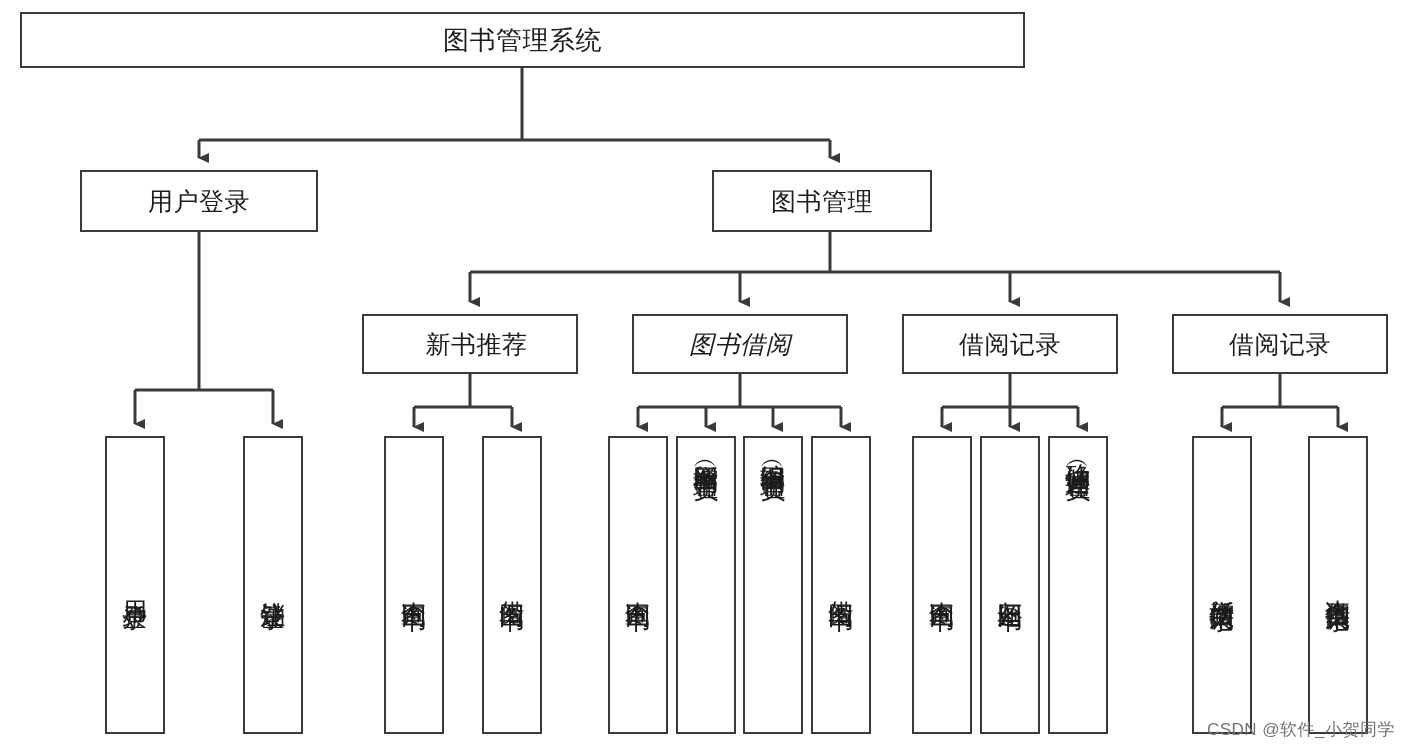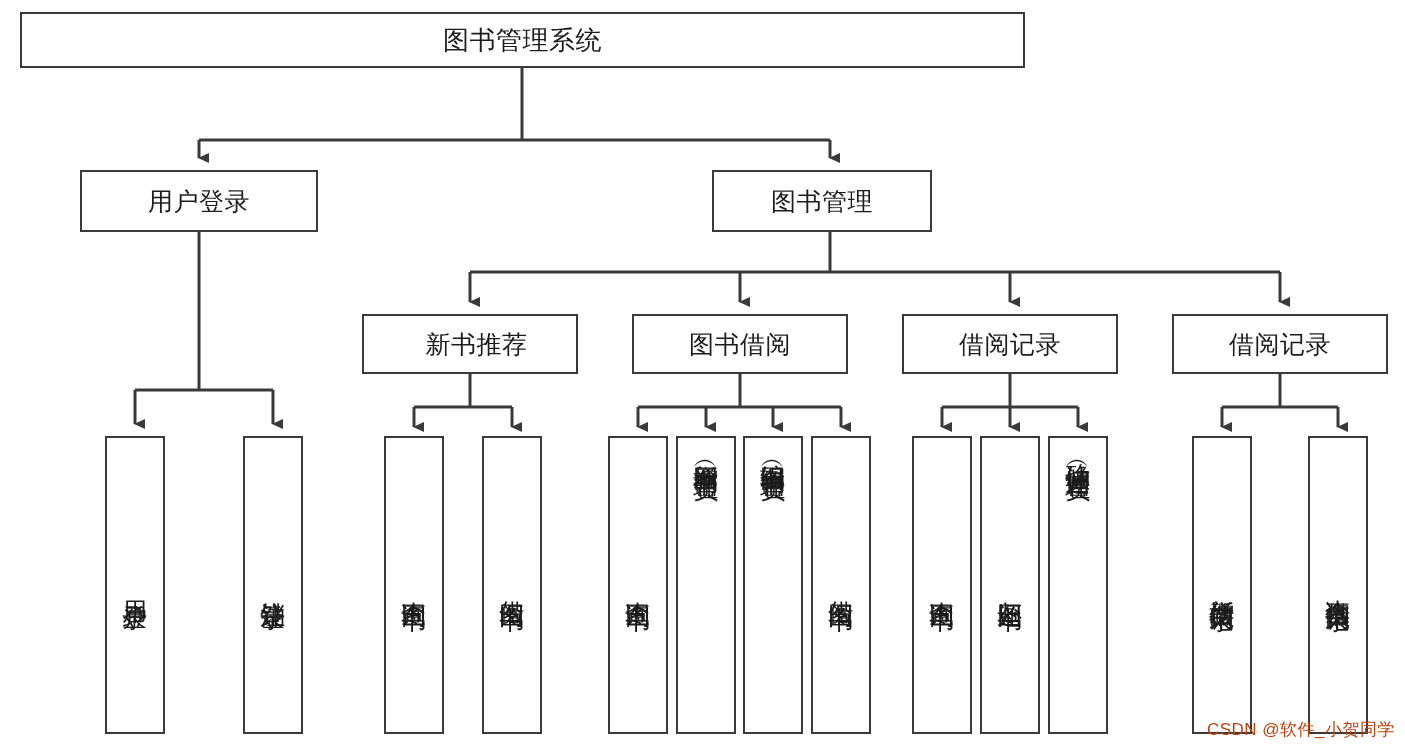--- a/index.html
+++ b/index.html
@@ -16,21 +16,21 @@
   .root.h-node .lbl{font-size:26px;}
 
   
   .v-node{align-items:flex-start;justify-content:center;padding-top:6px;}
   .v-node.mid{align-items:center;padding-top:0;}
   .v-node .lbl{writing-mode:vertical-rl;text-orientation:upright;
                font-size:25px;line-height:1.22;letter-spacing:2px;
                white-space:normal;text-align:center;}
 
   .watermark{position:absolute;right:10px;bottom:6px;font-size:17px;
-             color:#c2410c;letter-spacing:.5px;white-space:nowrap;}
+             color:#737373;letter-spacing:.5px;white-space:nowrap;}
 </style>
 </head>
 <body>
 
 <div id="stage">
 
   <svg id="wires" viewBox="0 0 1405 747" xmlns="http://www.w3.org/2000/svg">
     <defs>
       <marker id="ah" markerWidth="10" markerHeight="11" refX="5" refY="10" orient="auto" markerUnits="userSpaceOnUse">
         <path d="M0,0 L10,0 L5,11 Z" fill="#3a3a3a"></path>
@@ -87,21 +87,21 @@
   <div class="node h-node" style="left:80px;top:170px;width:238px;height:62px;">
     <span class="lbl">用户登录</span>
   </div>
   <div class="node h-node" style="left:712px;top:170px;width:220px;height:62px;">
     <span class="lbl">图书管理</span>
   </div>
 
   <div class="node h-node" style="left:362px;top:314px;width:216px;height:60px;padding-left:13px;">
     <span class="lbl">新书推荐</span>
   </div>
-  <div class="node h-node" style="left:632px;top:314px;width:216px;height:60px;">
+  <div class="node h-node" style="left:632px;top:314px;width:216px;height:60px;font-style:italic;">
     <span class="lbl">图书借阅</span>
   </div>
   <div class="node h-node" style="left:902px;top:314px;width:216px;height:60px;">
     <span class="lbl">借阅记录</span>
   </div>
   <div class="node h-node" style="left:1172px;top:314px;width:216px;height:60px;">
     <span class="lbl">借阅记录</span>
   </div>
 
   <div class="node v-node mid" style="left:105px;top:436px;width:60px;height:298px;">

